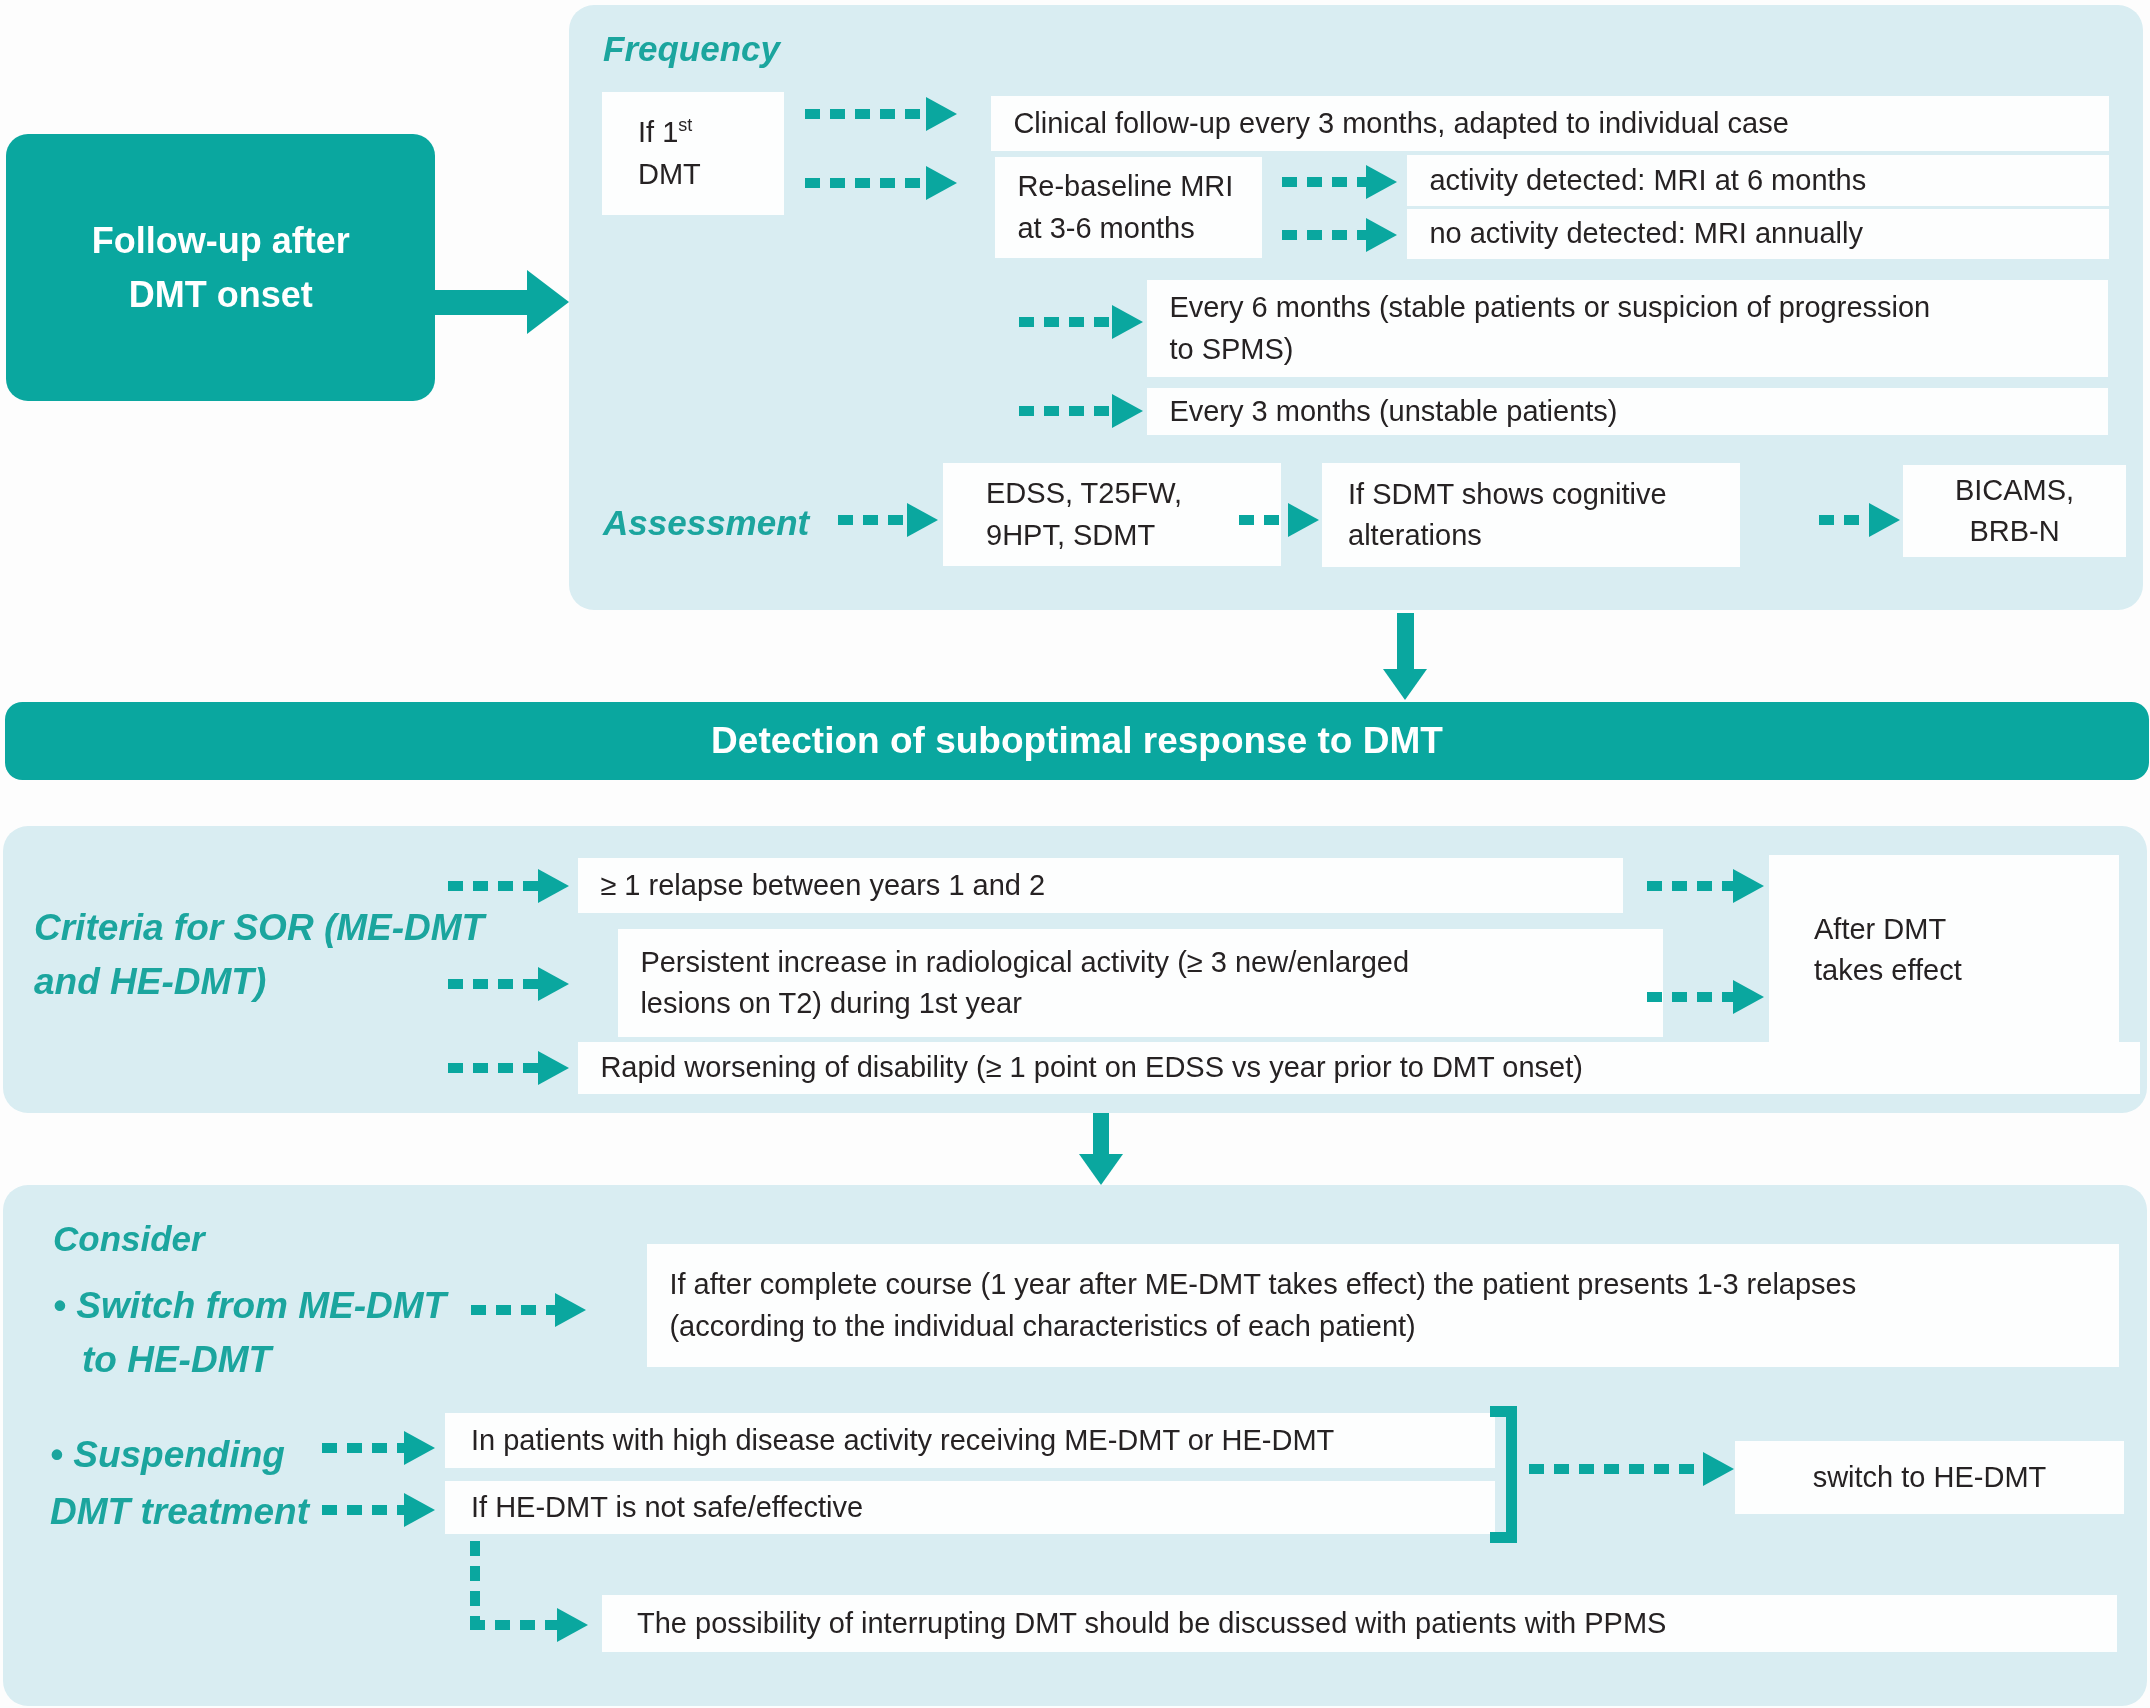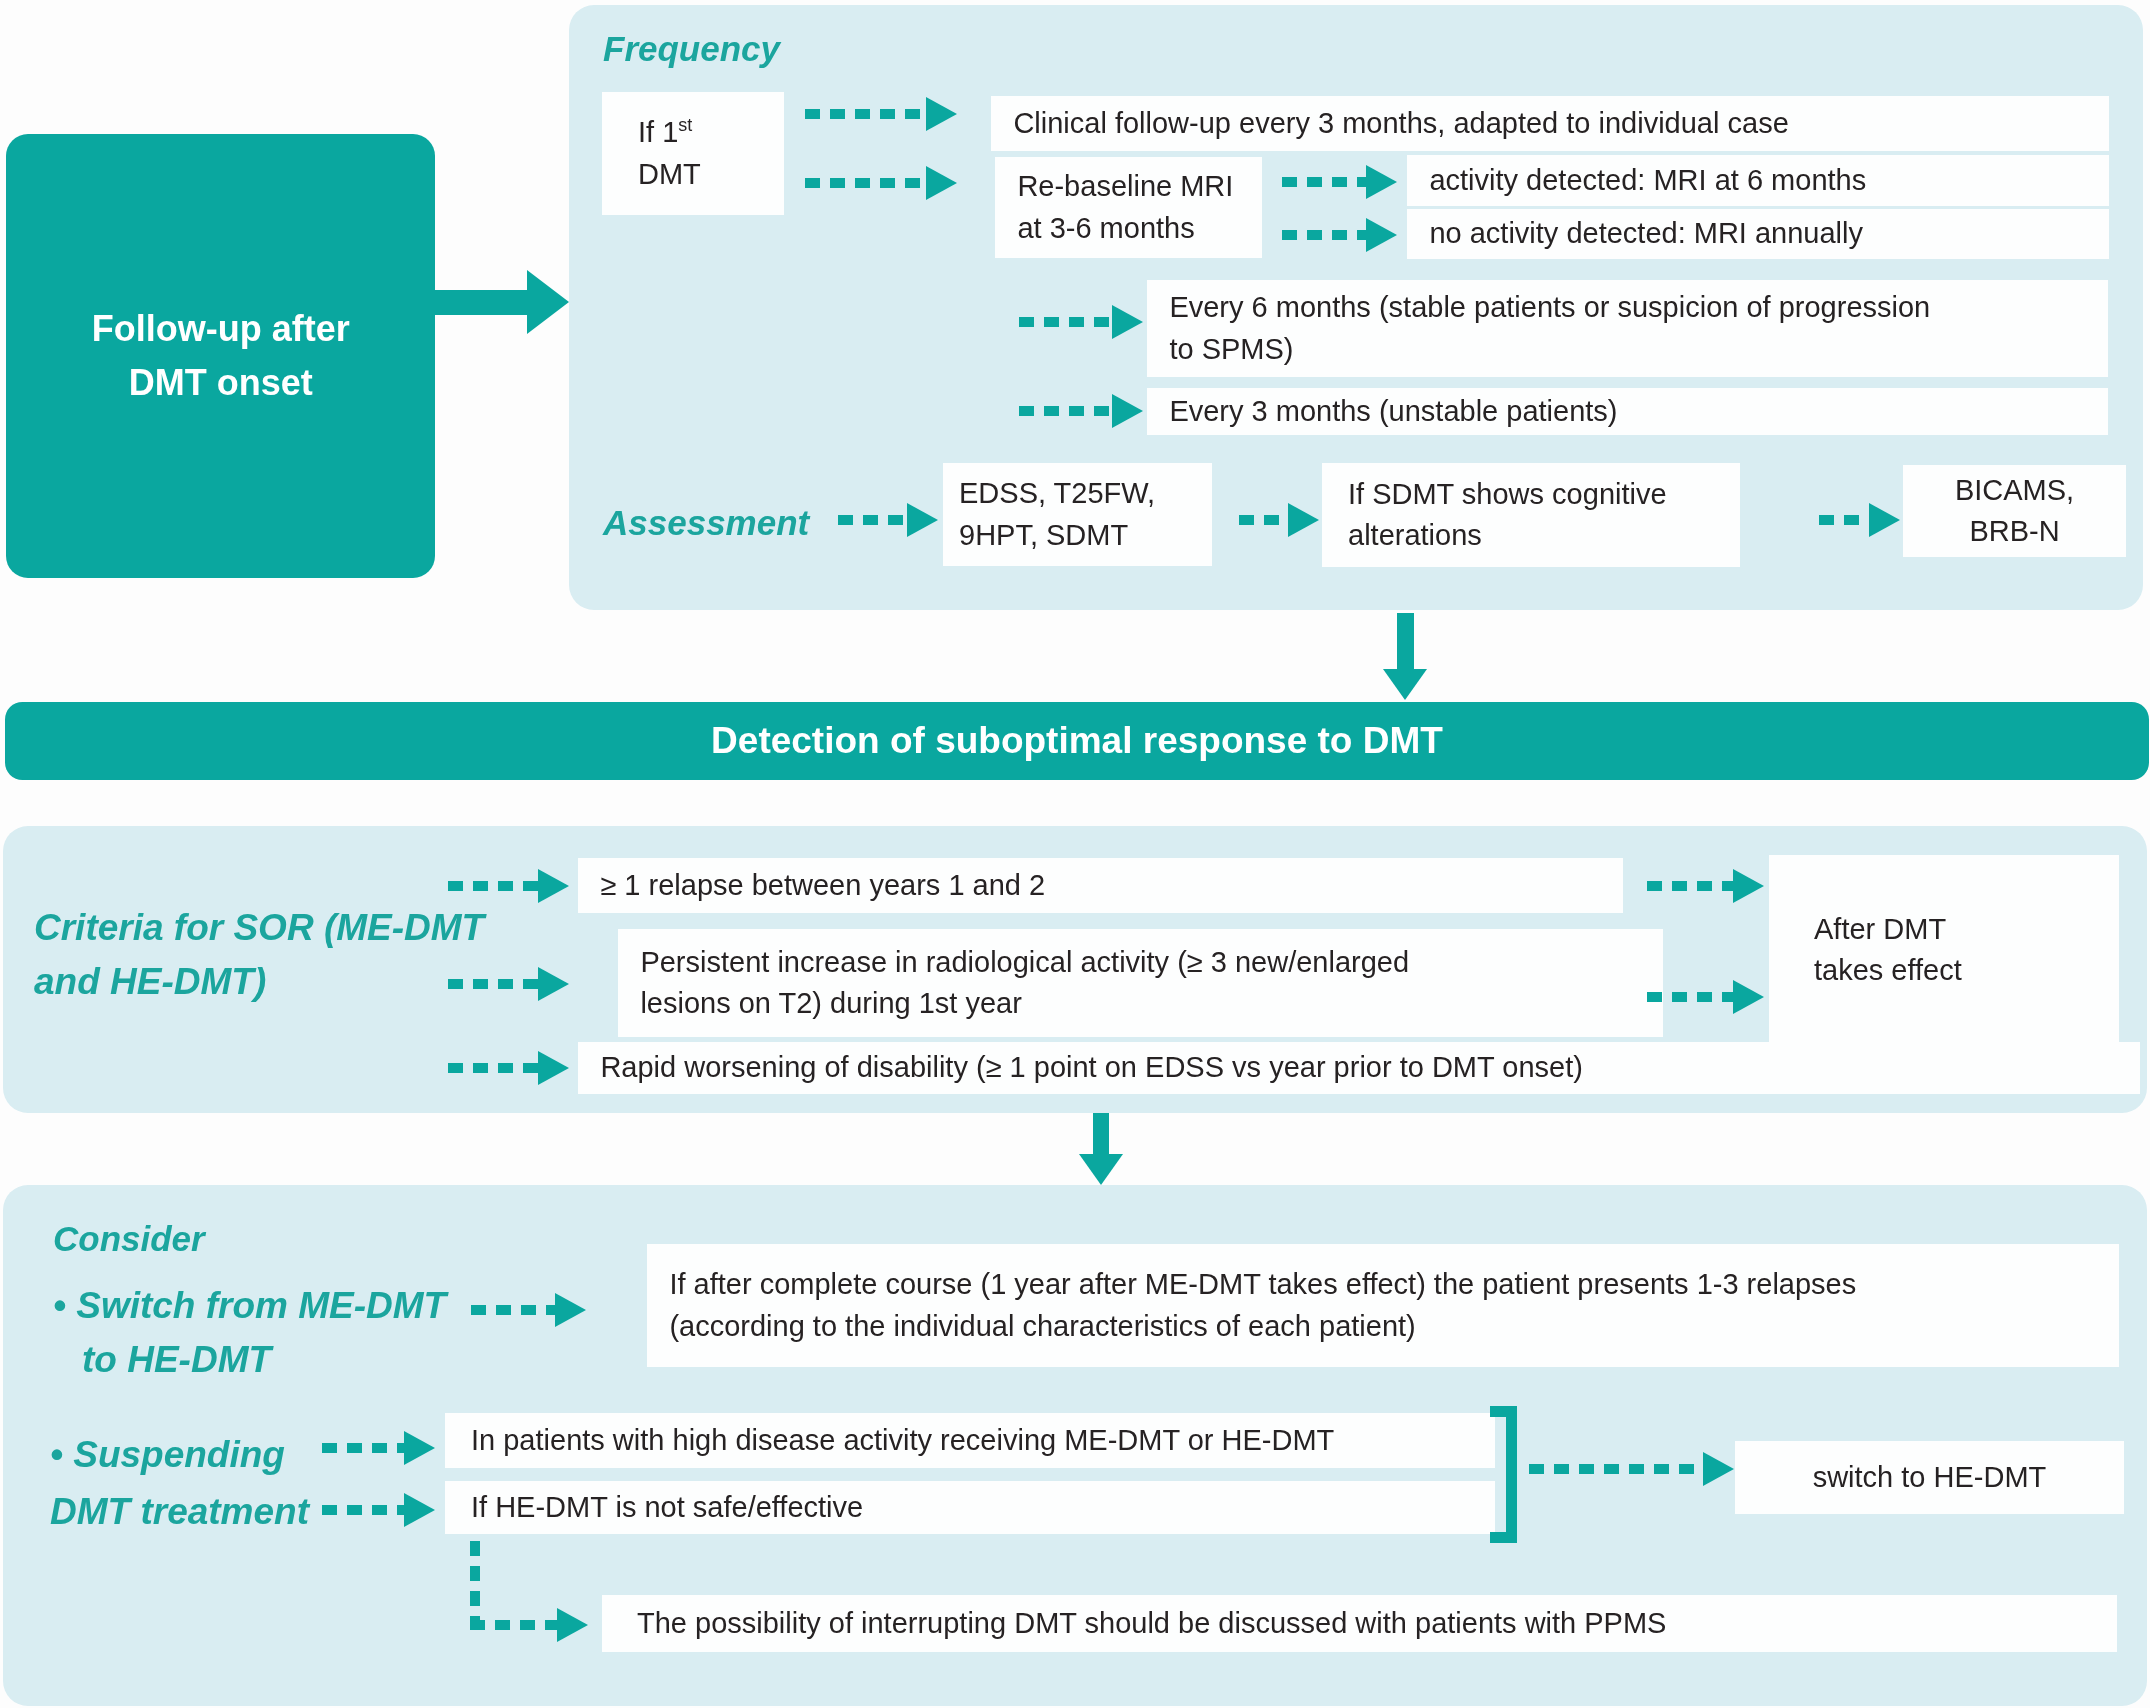--- a/index.html
+++ b/index.html
@@ -45,21 +45,21 @@
   .bracket{position:absolute;border-top:11.2px solid var(--teal);border-right:11.2px solid var(--teal);
            border-bottom:11.2px solid var(--teal);}
   sup{font-size:62%;vertical-align:super;line-height:0;}
   .ind2{padding-left:29px;}
 </style>
 </head>
 <body>
 
 <div id="canvas">
 
-  <div class="bigbox" style="left:6.2px;top:134px;width:429px;height:444px;">
+  <div class="bigbox" style="left:6.2px;top:134px;width:429px;height:267px;">
     <div>Follow-up after</div>
     <div>DMT onset</div>
   </div>
   <div class="sarr-r">
     <div class="sh" style="left:435px;top:290px;width:96px;height:25px;"></div>
     <div class="hd" style="left:527px;top:270px;"></div>
   </div>
 
   <div class="panel" style="left:569px;top:5px;width:1574px;height:605px;"></div>
 
@@ -120,21 +120,21 @@
   <div class="wbox" style="left:1147px;top:388px;width:961px;height:47px;">
     <div>Every 3 months (unstable patients)</div>
   </div>
 
   <div class="teal-h" style="left:603px;top:498px;">Assessment</div>
 
   <div class="darr" style="left:838px;top:501px;width:100px;">
       <div class="ln"></div>
       <div class="hd"></div>
     </div>
-  <div class="wbox" style="left:943px;top:463px;width:269px;height:103px;padding-left:16px;">
+  <div class="wbox" style="left:943px;top:463px;width:338px;height:103px;padding-left:43px;">
     <div>EDSS, T25FW,</div>
     <div>9HPT, SDMT</div>
   </div>
 
   <div class="darr" style="left:1239px;top:501px;width:80px;">
       <div class="ln"></div>
       <div class="hd"></div>
     </div>
   <div class="wbox" style="left:1322px;top:463px;width:418px;height:104px;padding-left:26px;">
     <div>If SDMT shows cognitive</div>

